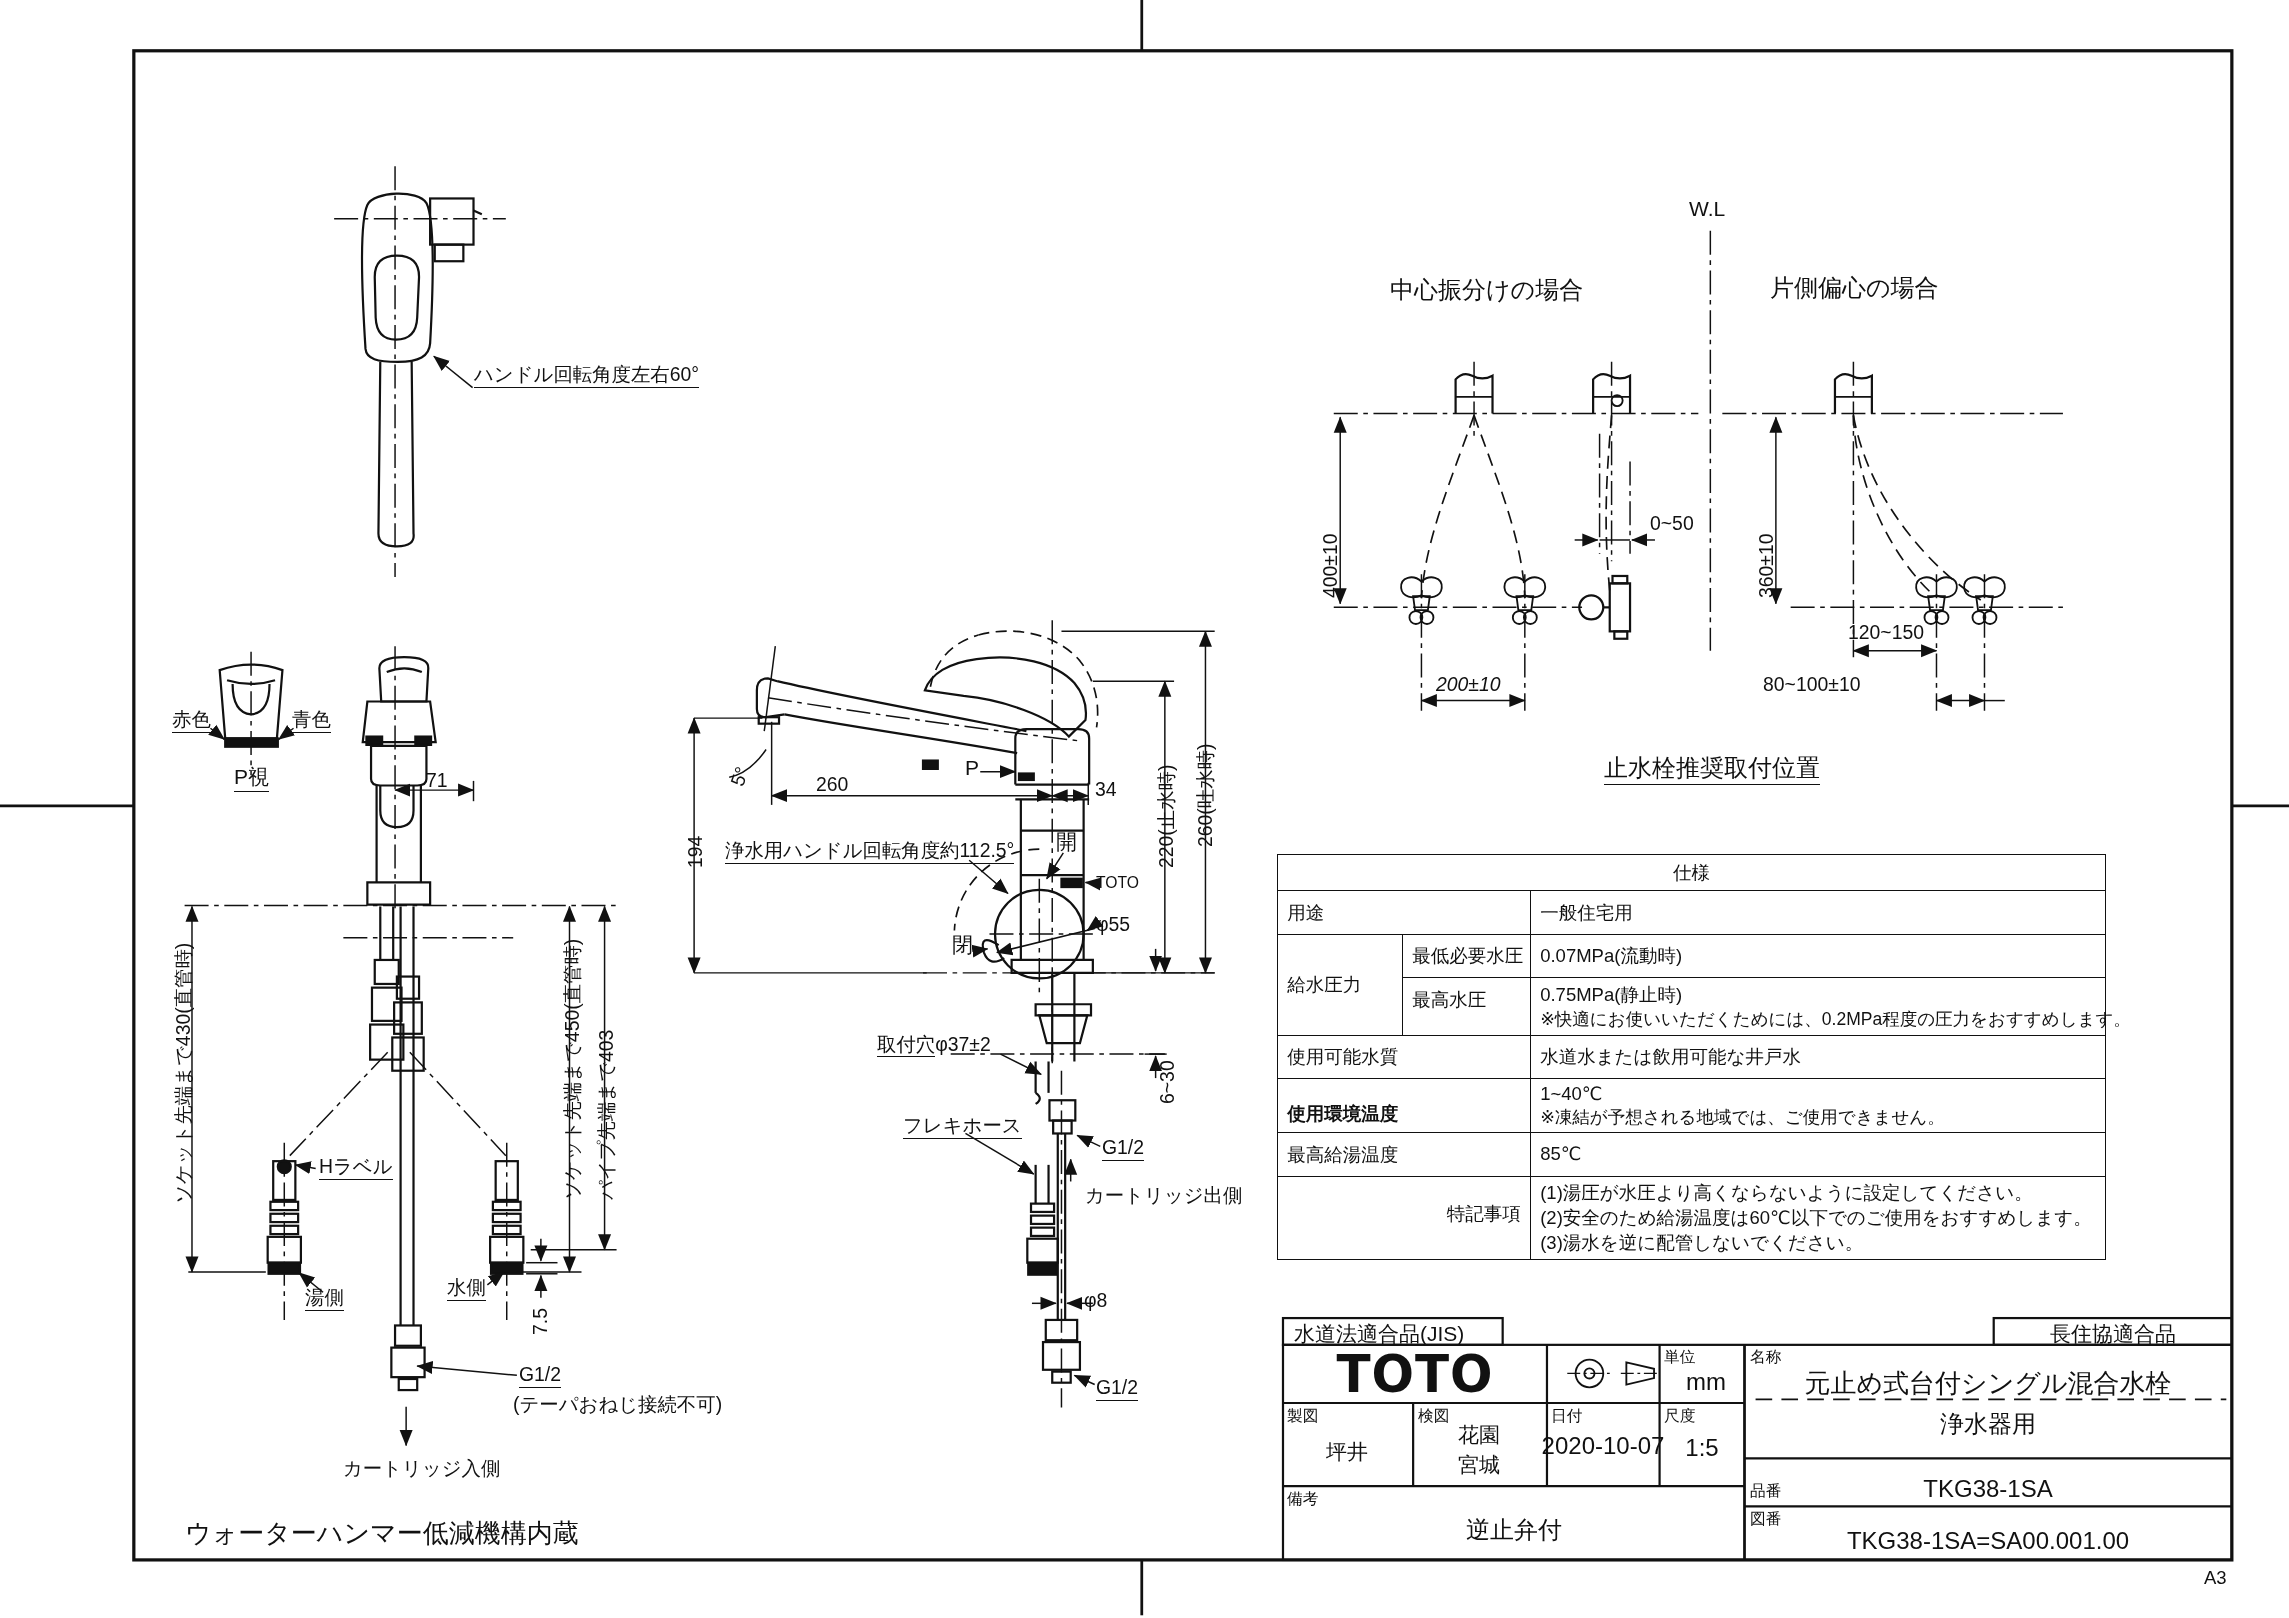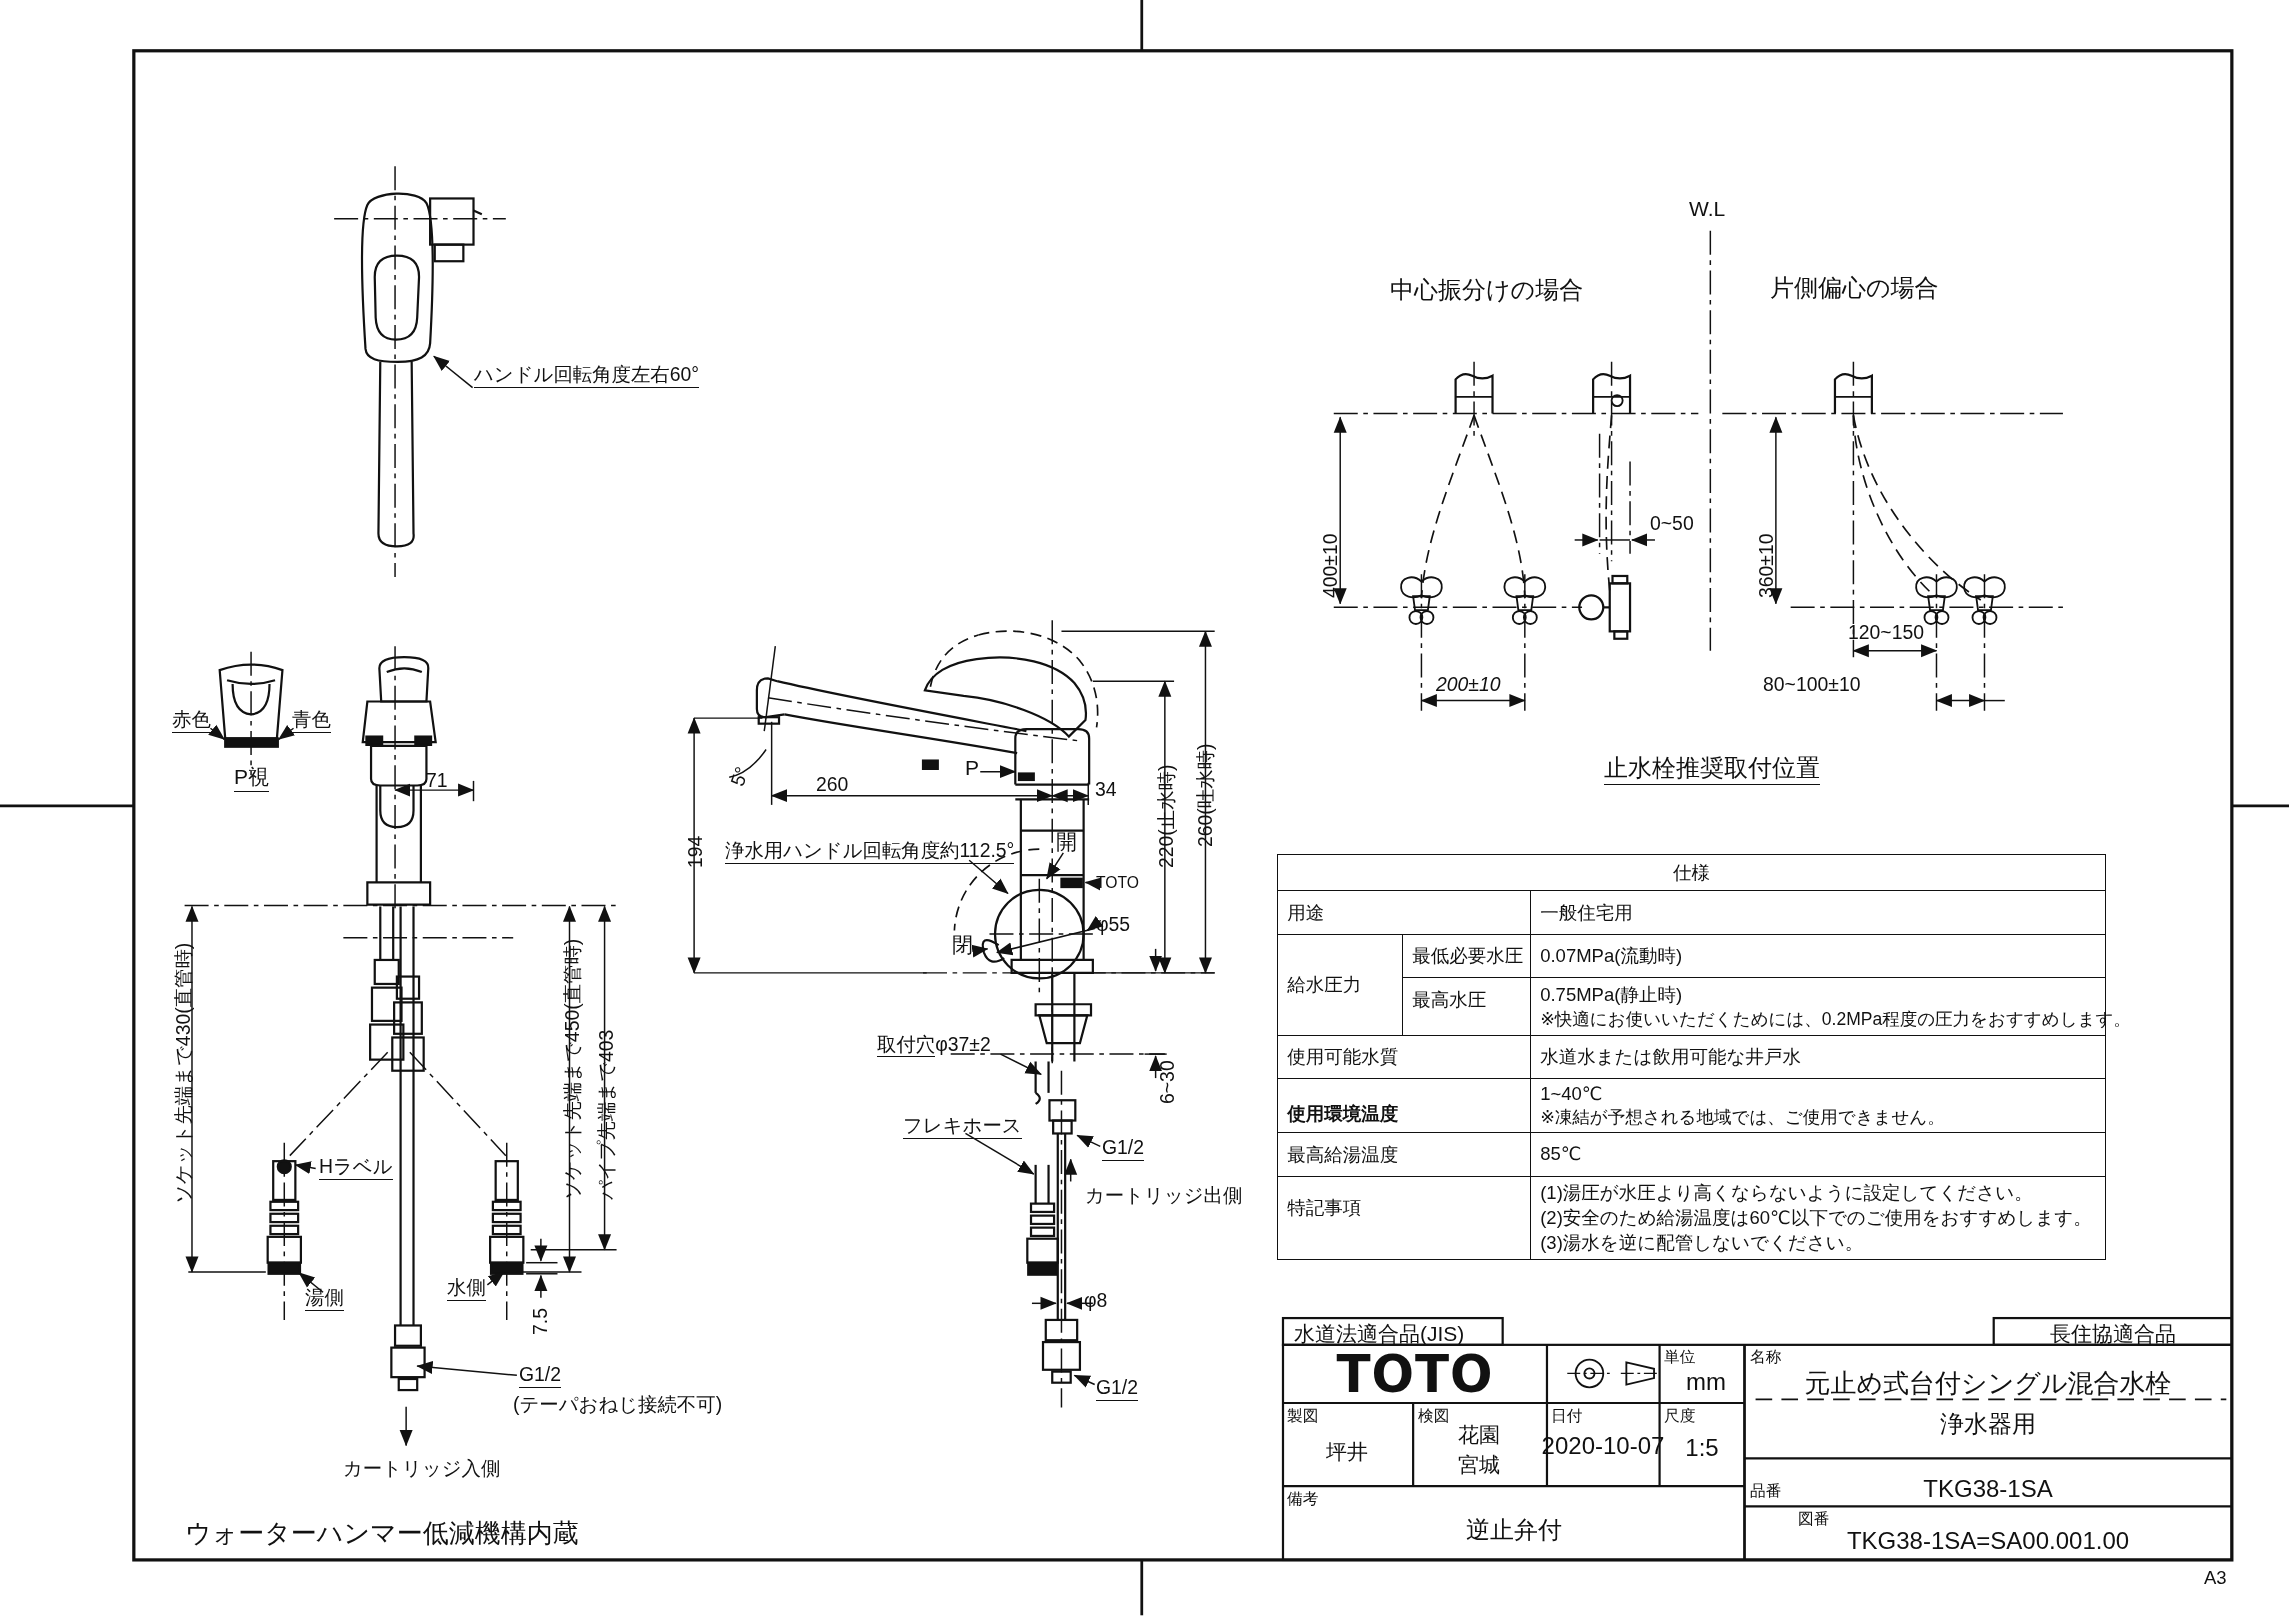--- a/index.html
+++ b/index.html
@@ -415,21 +415,21 @@
       <td>
         <div>1~40℃</div>
         <div class="note">※凍結が予想される地域では、ご使用できません。</div>
       </td>
     </tr>
     <tr>
       <td colspan="2" class="lab">最高給湯温度</td>
       <td>85℃</td>
     </tr>
     <tr>
-      <td colspan="2" style="vertical-align:top;padding-top:18px;">特記事項</td>
+      <td colspan="2" style="vertical-align:top;padding-top:24px;text-align:right;">特記事項</td>
       <td>
         <div>(1)湯圧が水圧より高くならないように設定してください。</div>
         <div>(2)安全のため給湯温度は60℃以下でのご使用をおすすめします。</div>
         <div>(3)湯水を逆に配管しないでください。</div>
       </td>
     </tr>
   </tbody>
     </table>
 
   <div class="tb md" style="left:1294px;top:1320px;">水道法適合品(JIS)</div>
@@ -446,18 +446,18 @@
   <div class="tb lg cc" style="left:1603px;top:1432px;">2020-10-07</div>
   <div class="tb sm" style="left:1664px;top:1406px;">尺度</div>
   <div class="tb lg cc" style="left:1702px;top:1403px;margin-top:31px;">1:5</div>
   <div class="tb sm" style="left:1287px;top:1489px;">備考</div>
   <div class="tb lg cc" style="left:1514px;top:1514px;">逆止弁付</div>
   <div class="tb sm" style="left:1750px;top:1347px;">名称</div>
   <div class="tb cc" style="left:1988px;top:1366px;font-size:26px;">元止め式台付シングル混合水栓</div>
   <div class="tb lg cc" style="left:1988px;top:1408px;">浄水器用</div>
   <div class="tb sm" style="left:1750px;top:1461px;margin-top:20px;">品番</div>
   <div class="tb lg cc" style="left:1988px;top:1475px;">TKG38-1SA</div>
-  <div class="tb sm" style="left:1750px;top:1509px;margin-left:48px;">図番</div>
+  <div class="tb sm" style="left:1750px;top:1509px;">図番</div>
   <div class="tb lg cc" style="left:1988px;top:1527px;">TKG38-1SA=SA00.001.00</div>
   <div class="tb" style="left:2204px;top:1567px;font-size:18.5px;">A3</div>
 
 </div>
 
 
 </body></html>

